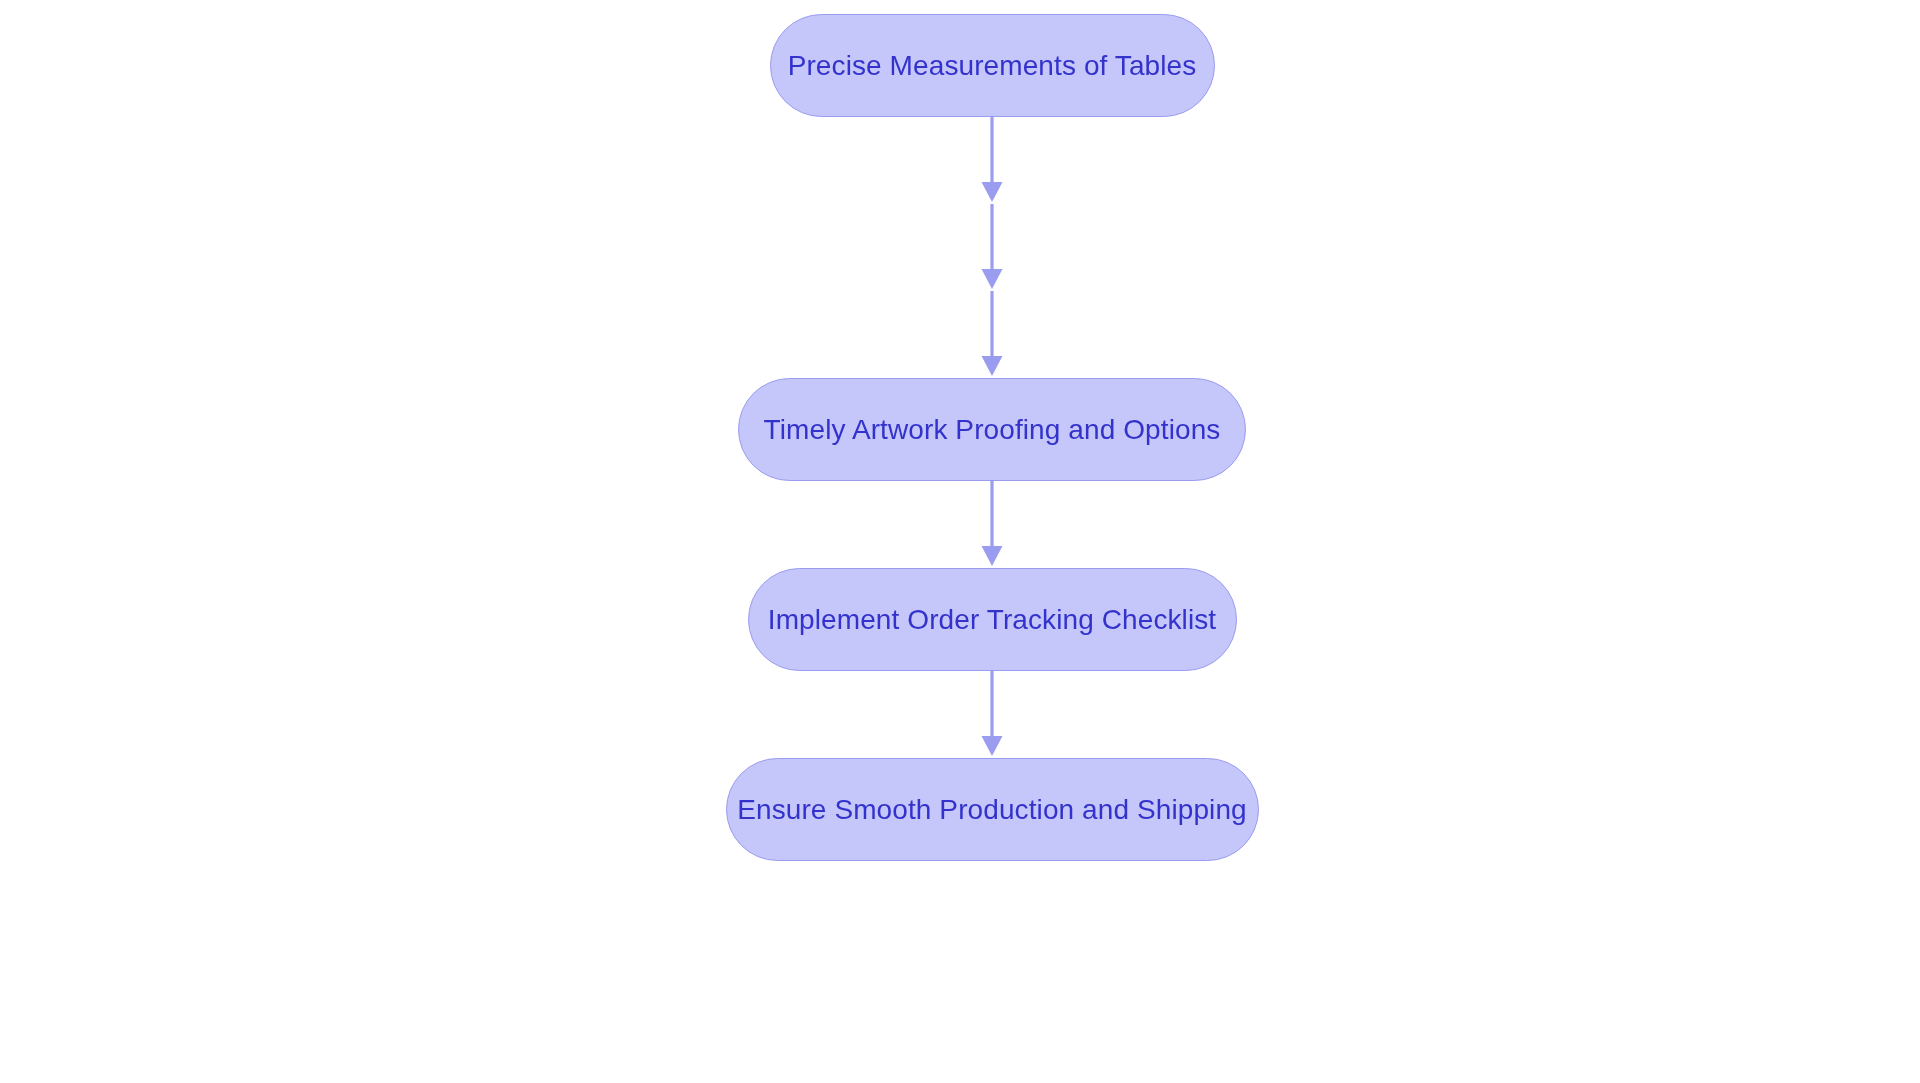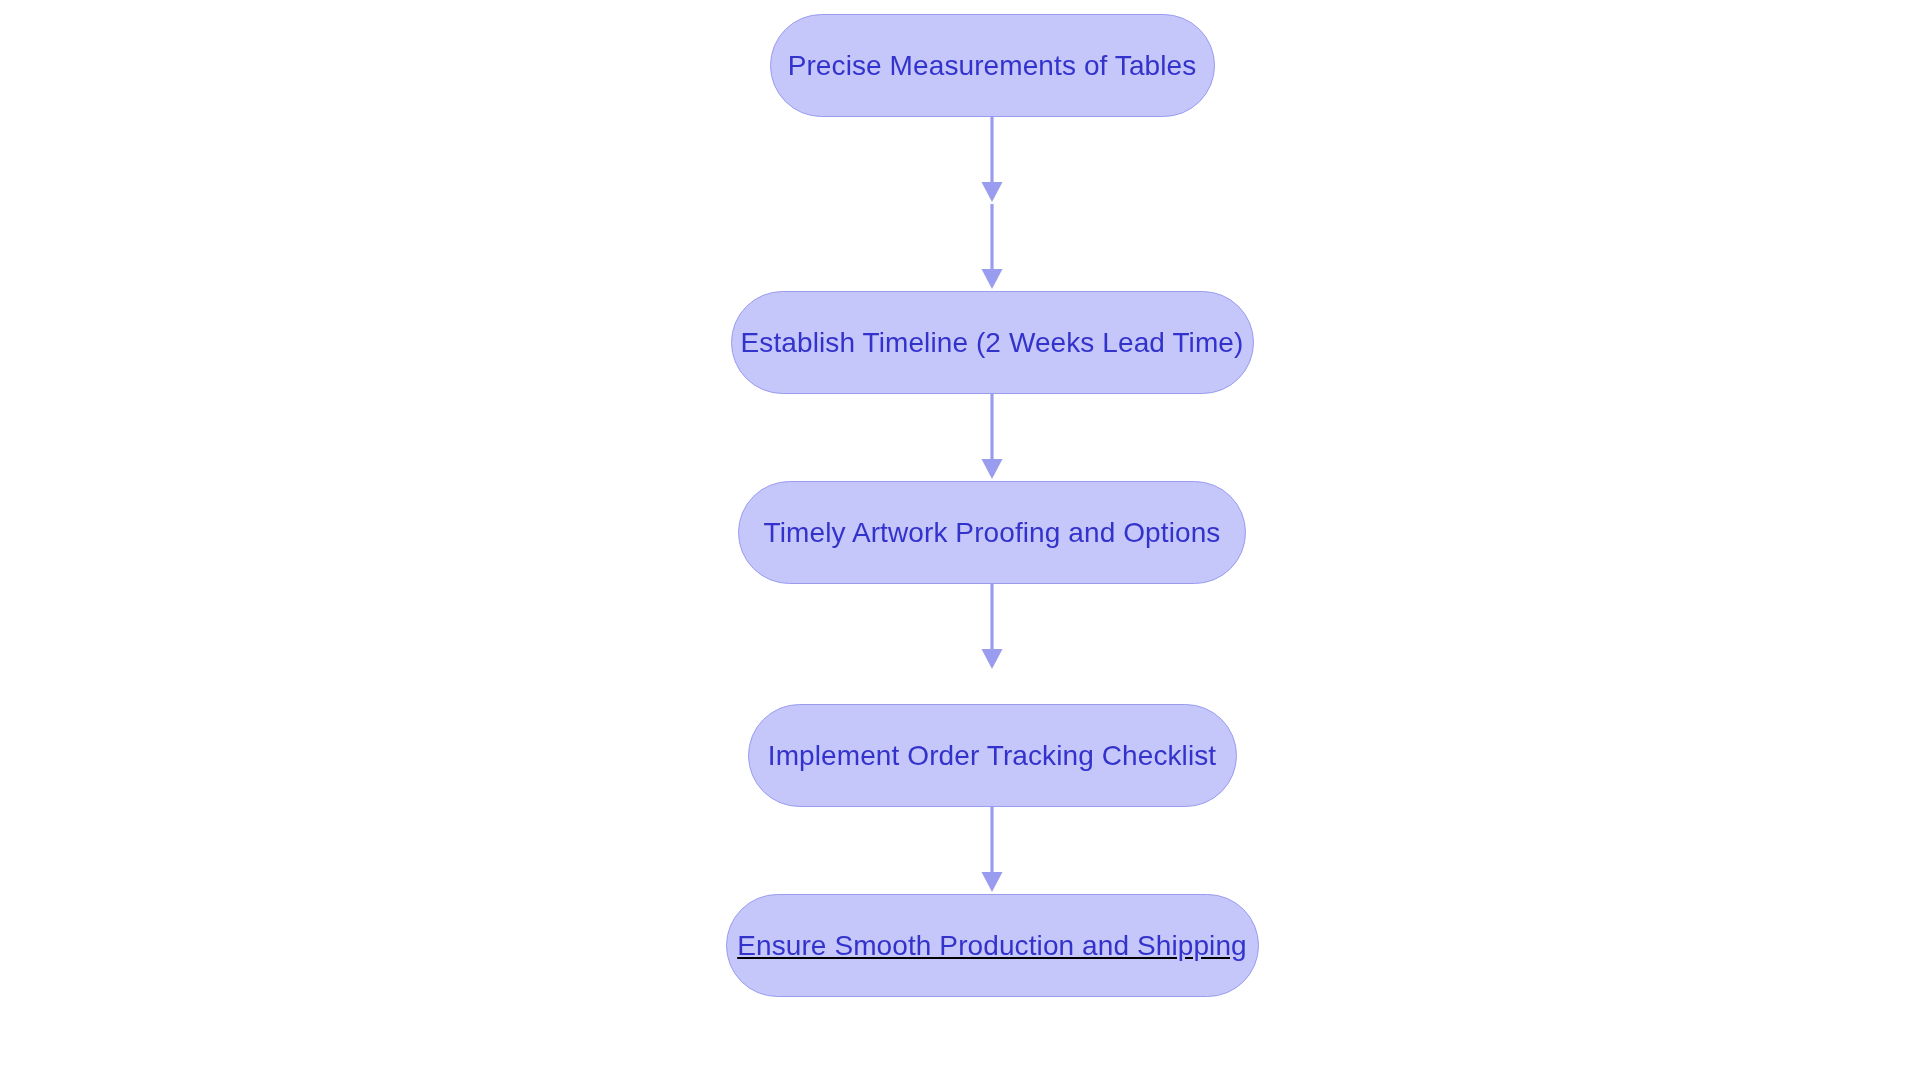--- a/index.html
+++ b/index.html
@@ -61,22 +61,22 @@
     width: 40px;
     height: 87px;
     display: block;
     flex: 0 0 auto;
   }
 
   .flow-node-1 { width: 445px; }
   .flow-node-2 { width: 492px; }
   .flow-node-3 { width: 523px; }
   .flow-node-4 { width: 508px; }
-  .flow-node-5 { width: 489px; margin-top: 33px; }
-  .flow-node-6 { width: 533px; text-decoration: underline; }
+  .flow-node-5 { width: 489px; }
+  .flow-node-6 { width: 533px; }
 
   .spacer-top { height: 14px; flex: 0 0 auto; width: 1px; }
 </style>
 </head>
 <body>
 
 <div id="flowchart-canvas">
   <div class="flow-column">
 
     <div class="spacer-top"></div>
@@ -89,23 +89,20 @@
       <line x1="20" y1="0" x2="20" y2="70" stroke="#9a9cf0" stroke-width="3.2"></line>
       <polygon points="20,85 9.5,65 30.5,65" fill="#9a9cf0"></polygon>
     </svg>
 
 
     <svg class="flow-connector" viewBox="0 0 40 87">
       <line x1="20" y1="0" x2="20" y2="70" stroke="#9a9cf0" stroke-width="3.2"></line>
       <polygon points="20,85 9.5,65 30.5,65" fill="#9a9cf0"></polygon>
     </svg>
 
-    <div class="flow-node flow-node-3">
-      <span class="flow-node-label">Establish Timeline (2 Weeks Lead Time)</span>
-    </div>
 
     <svg class="flow-connector" viewBox="0 0 40 87">
       <line x1="20" y1="0" x2="20" y2="70" stroke="#9a9cf0" stroke-width="3.2"></line>
       <polygon points="20,85 9.5,65 30.5,65" fill="#9a9cf0"></polygon>
     </svg>
 
     <div class="flow-node flow-node-4">
       <span class="flow-node-label">Timely Artwork Proofing and Options</span>
     </div>
 

